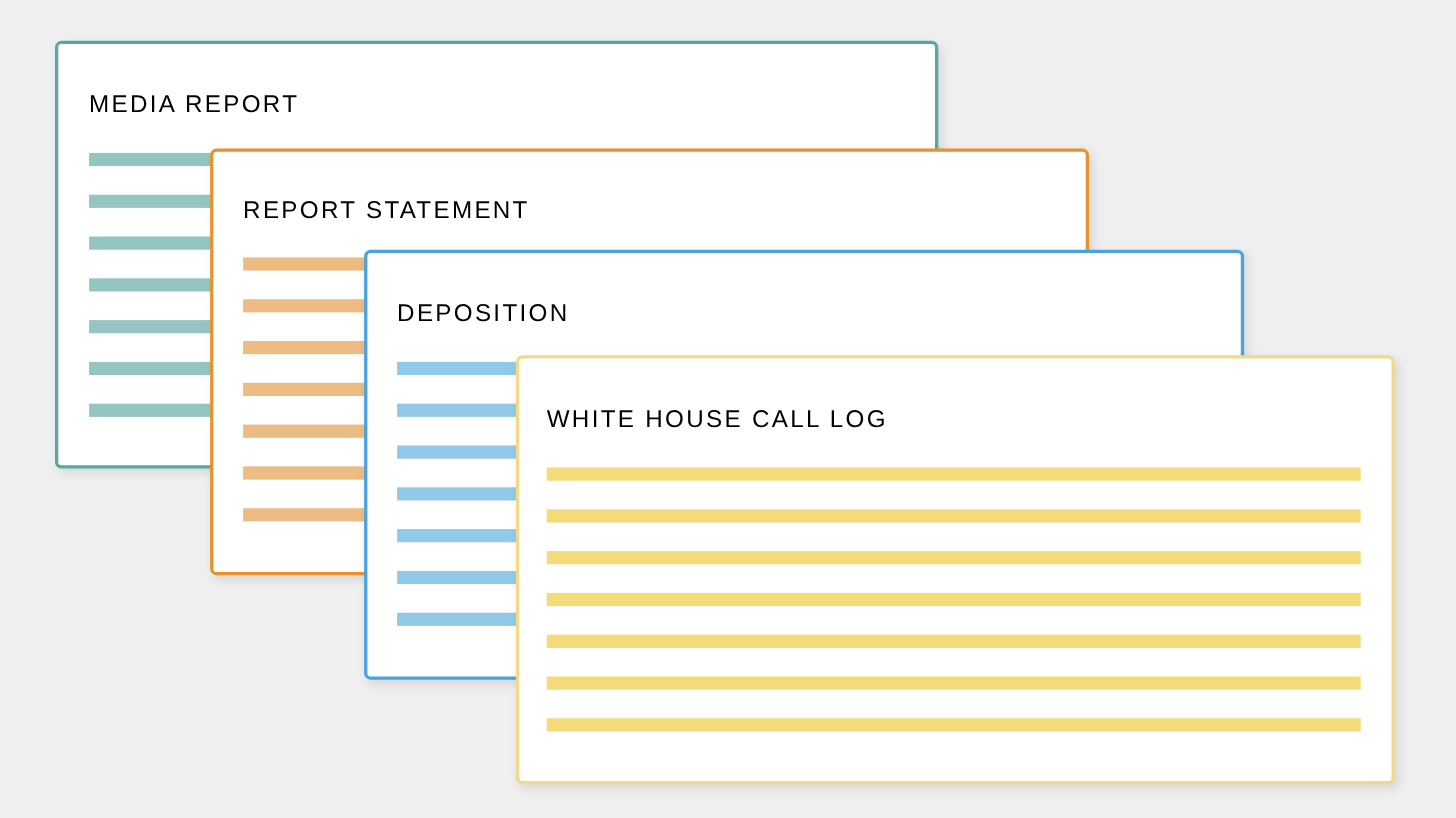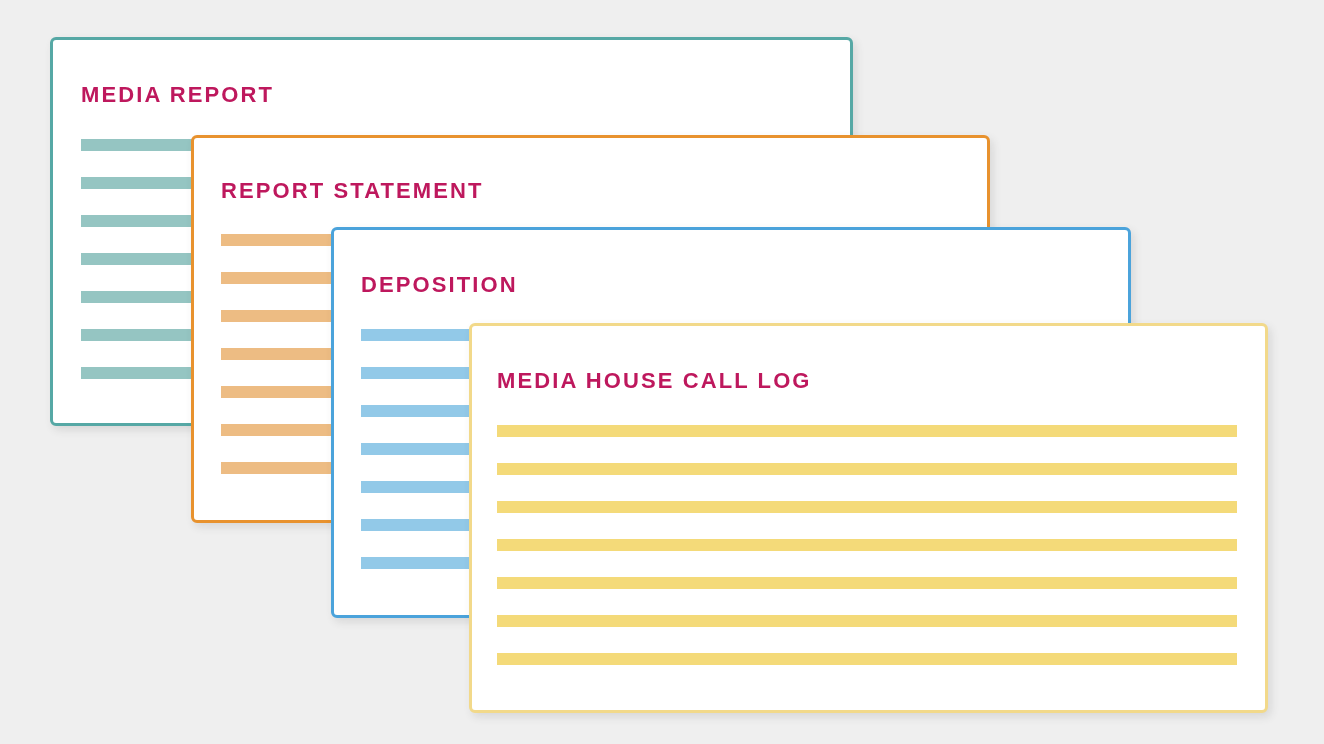--- a/index.html
+++ b/index.html
@@ -29,22 +29,22 @@
     border-style: solid;
     border-width: 3px;
     border-radius: 6px;
     box-shadow: 3px 4px 9px rgba(60, 60, 60, 0.13);
     overflow: hidden;
   }
 
   .doc-title {
     position: absolute;
     margin: 0;
-    color: #be185d;
-    font-weight: 700;
+    color: #000000;
+    font-weight: 400;
     white-space: nowrap;
     font-family: "Liberation Sans", sans-serif;
   }
 
   .doc-lines {
     position: absolute;
     left: 0;
     right: 0;
   }
 
@@ -192,21 +192,21 @@
         <div class="doc-line" style="background: rgb(146, 201, 232);"></div>
         <div class="doc-line" style="background: rgb(146, 201, 232);"></div>
         <div class="doc-line" style="background: rgb(146, 201, 232);"></div>
         <div class="doc-line" style="background: rgb(146, 201, 232);"></div>
         <div class="doc-line" style="background: rgb(146, 201, 232);"></div>
         <div class="doc-line" style="background: rgb(146, 201, 232);"></div>
       </div>
   </div>
 
   <div class="doc-card" id="card-call-log" style="border-color: rgb(242, 217, 138);">
-    <h2 class="doc-title">MEDIA HOUSE CALL LOG</h2>
+    <h2 class="doc-title">WHITE HOUSE CALL LOG</h2>
     <div class="doc-lines">
         <div class="doc-line" style="background: rgb(244, 218, 121);"></div>
         <div class="doc-line" style="background: rgb(244, 218, 121);"></div>
         <div class="doc-line" style="background: rgb(244, 218, 121);"></div>
         <div class="doc-line" style="background: rgb(244, 218, 121);"></div>
         <div class="doc-line" style="background: rgb(244, 218, 121);"></div>
         <div class="doc-line" style="background: rgb(244, 218, 121);"></div>
         <div class="doc-line" style="background: rgb(244, 218, 121);"></div>
       </div>
   </div>

